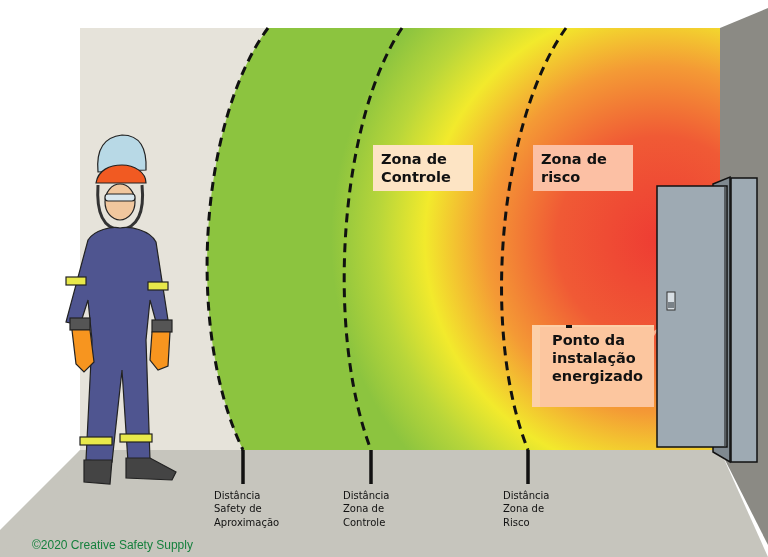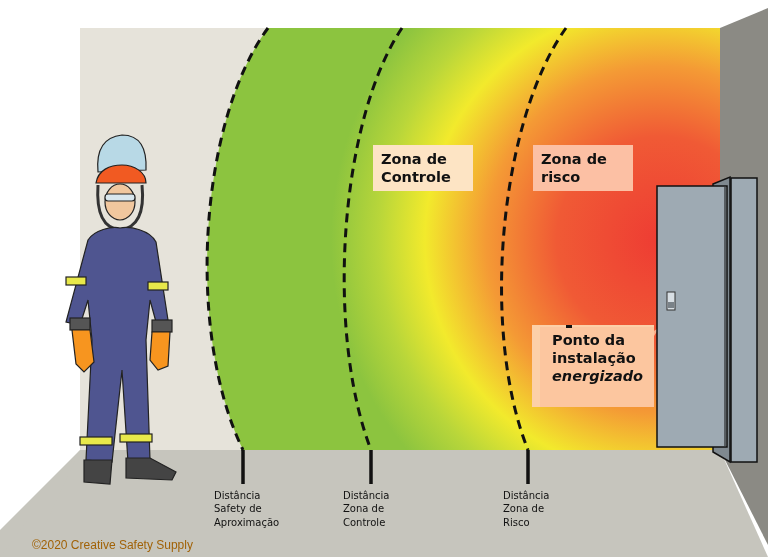--- a/index.html
+++ b/index.html
@@ -1,21 +1,21 @@
 <!DOCTYPE html>
 <html><head>
 <meta charset="utf-8">
 <style>
   html,body{margin:0;padding:0;background:#ffffff;}
   body{width:768px;height:557px;position:relative;overflow:hidden;font-family:"DejaVu Sans",sans-serif;}
   #scene{position:absolute;left:0;top:0;width:768px;height:557px;}
   .label{position:absolute;font-family:"DejaVu Sans",sans-serif;font-weight:bold;color:#111;line-height:1.25;}
   .zone-box{position:absolute;padding:5px 8px;font-size:14.5px;}
   .dist-label{position:absolute;font-size:10px;line-height:1.33;color:#111;font-family:"DejaVu Sans",sans-serif;}
-  .copyright{position:absolute;left:32px;top:538px;font-size:12px;color:#a16207;font-family:"Liberation Sans",sans-serif;}
+  .copyright{position:absolute;left:32px;top:538px;font-size:12px;color:#15803d;font-family:"Liberation Sans",sans-serif;}
 </style>
 </head>
 <body>
 
 <svg id="scene" width="768" height="557" viewBox="0 0 768 557" xmlns="http://www.w3.org/2000/svg">
   <defs>
     <radialGradient id="heat" cx="660" cy="240" r="470" gradientUnits="userSpaceOnUse">
       <stop offset="0" stop-color="#ee3c33"></stop>
       <stop offset="0.22" stop-color="#f05a35"></stop>
       <stop offset="0.37" stop-color="#f49a35"></stop>
@@ -92,21 +92,21 @@
 
 <div class="label zone-box" style="left:533px;top:145px;width:84px;background:#fcc0a4;">
   <div>Zona de</div>
   <div>risco</div>
 </div>
 
 <div class="label zone-box" style="left:516px;top:325px;width:94px;height:70px;background:#fcd0a8;padding:6px 8px 6px 20px;margin-left:16px;">
   <div style="position:absolute;left:8px;top:2px;right:0;bottom:0;background:#fbbf9a;opacity:0.6;"></div>
   <div style="position:relative;">Ponto da</div>
   <div style="position:relative;">instalação</div>
-  <div style="position:relative;font-style:italic;">energizado</div>
+  <div style="position:relative;">energizado</div>
 </div>
 <div style="position:absolute;left:566px;top:325px;width:6px;height:3px;background:#111;"></div>
 
 <div class="dist-label" style="left:214px;top:489px;">
   <div>Distância</div>
   <div>Safety de</div>
   <div>Aproximação</div>
 </div>
 <div class="dist-label" style="left:343px;top:489px;">
   <div>Distância</div>

